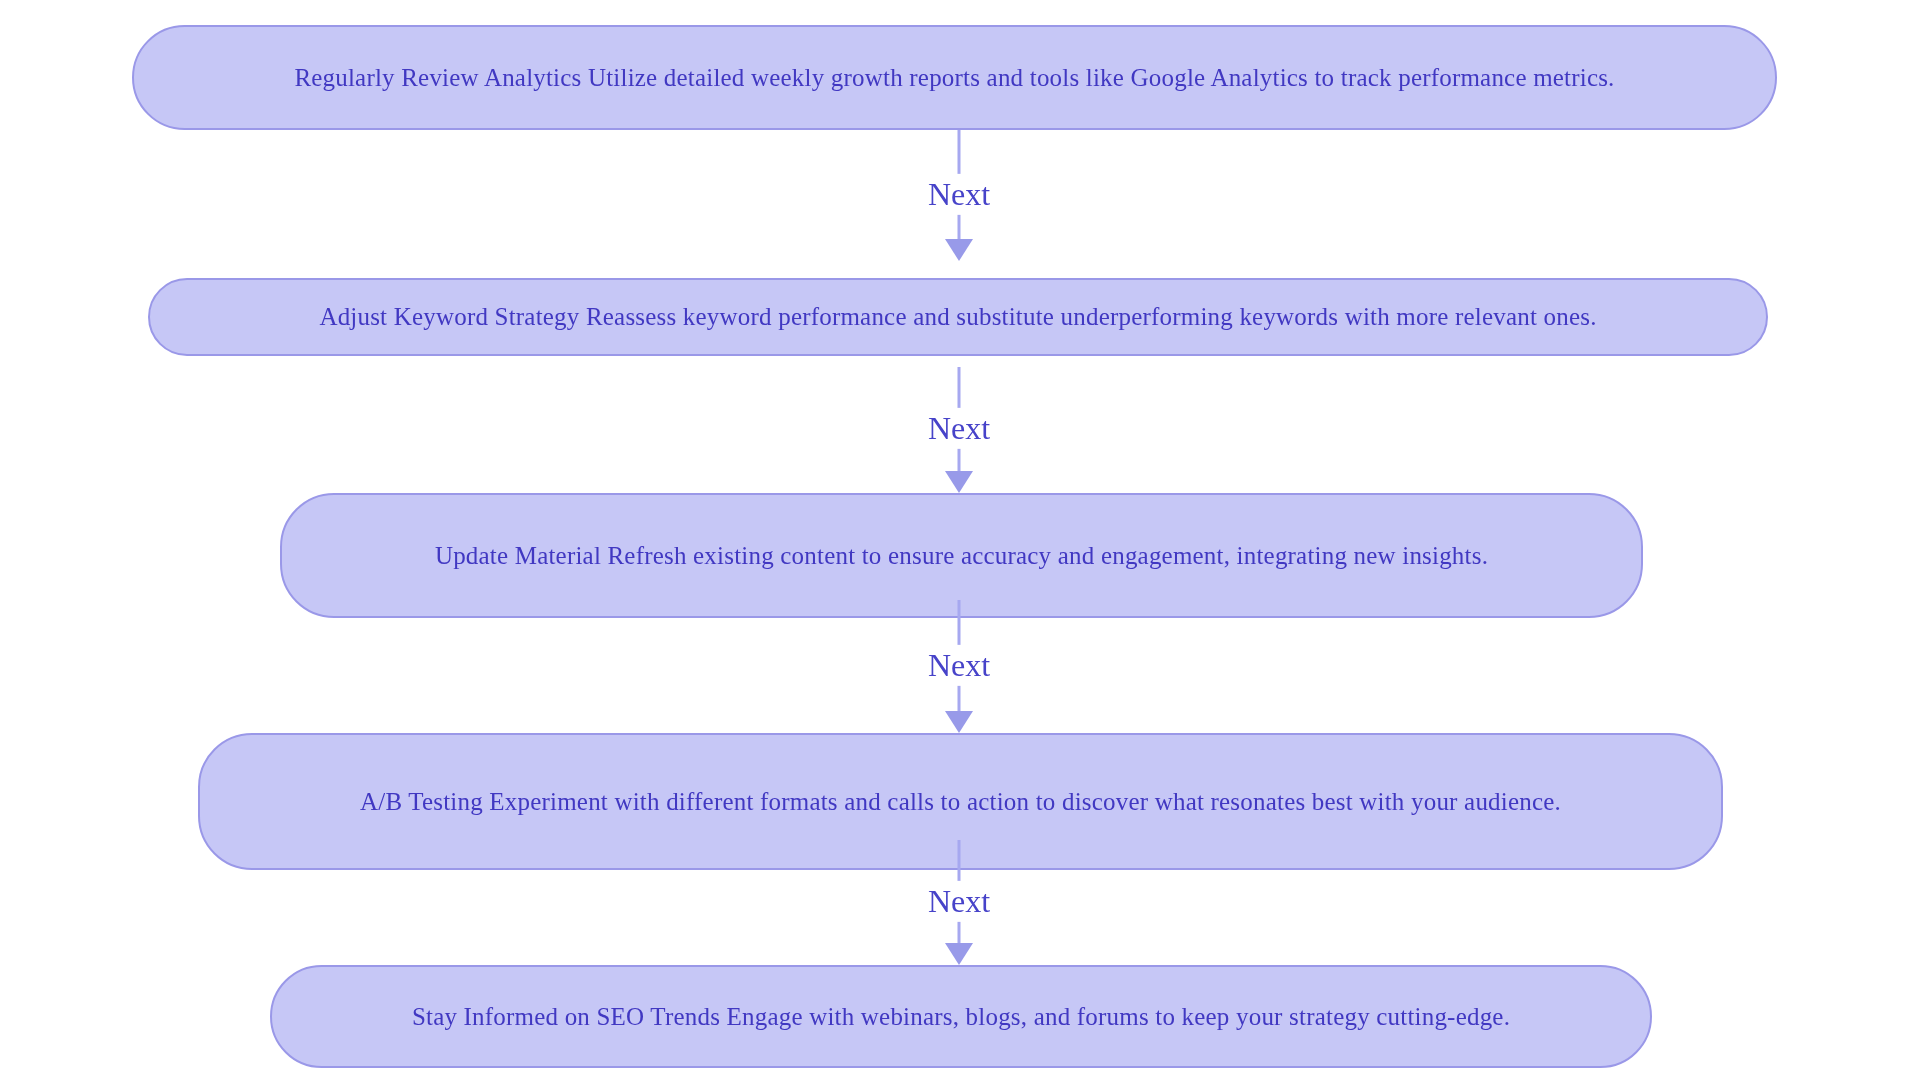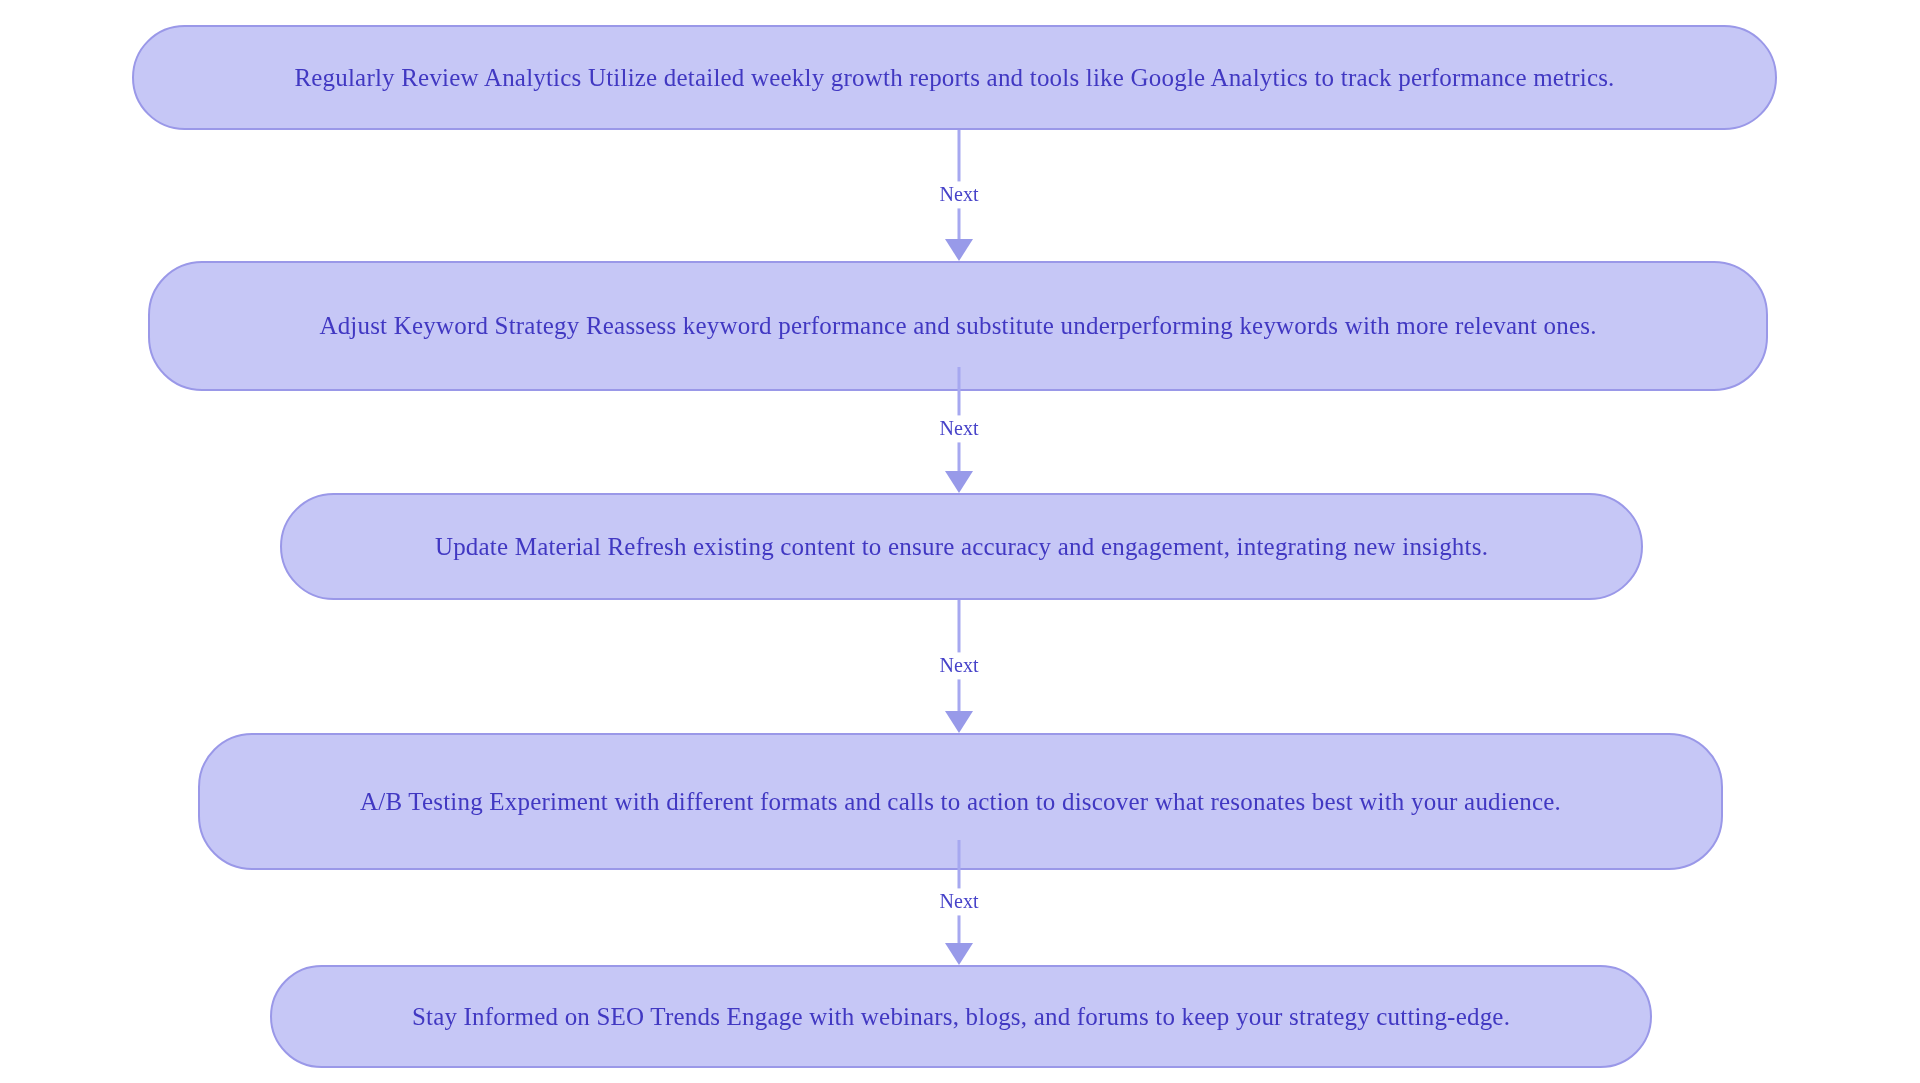--- a/index.html
+++ b/index.html
@@ -29,22 +29,22 @@
     border-radius: 54px;
     display: flex;
     align-items: center;
     justify-content: center;
     color: var(--node-text);
     font-size: 25px;
     letter-spacing: 0.2px;
     white-space: nowrap;
   }
   .node-1 { left: 132px; top: 15px;  width: 1645px; height: 105px; }
-  .node-2 { left: 148px; top: 251px; width: 1620px; height: 130px; }
-  .node-3 { left: 280px; top: 483px; width: 1363px; height: 107px; }
+  .node-2 { left: 148px; top: 268px; width: 1620px; height: 78px; }
+  .node-3 { left: 280px; top: 483px; width: 1363px; height: 125px; }
   .node-4 { left: 198px; top: 723px; width: 1525px; height: 137px; }
   .node-5 { left: 270px; top: 955px; width: 1382px; height: 103px; }
 
   .connector {
     position: absolute;
     width: 30px;
     margin-left: -15px;
     left: 959px;
   }
   .conn-1 { top: 120px; height: 131px; }
@@ -73,21 +73,21 @@
     border-top: 22px solid var(--edge-arrowhead);
   }
   .edge-label {
     position: absolute;
     left: 50%;
     top: 50%;
     transform: translate(-50%, -54%);
     background: var(--background);
     padding: 2px 5px;
     color: var(--edge-label-text);
-    font-size: 20px;
+    font-size: 32px;
     white-space: nowrap;
   }
 </style>
 </head>
 <body>
 
 <div class="canvas">
 
   <div class="node node-1">
     <span>Regularly Review Analytics Utilize detailed weekly growth reports and tools like Google Analytics to track performance metrics.</span>

